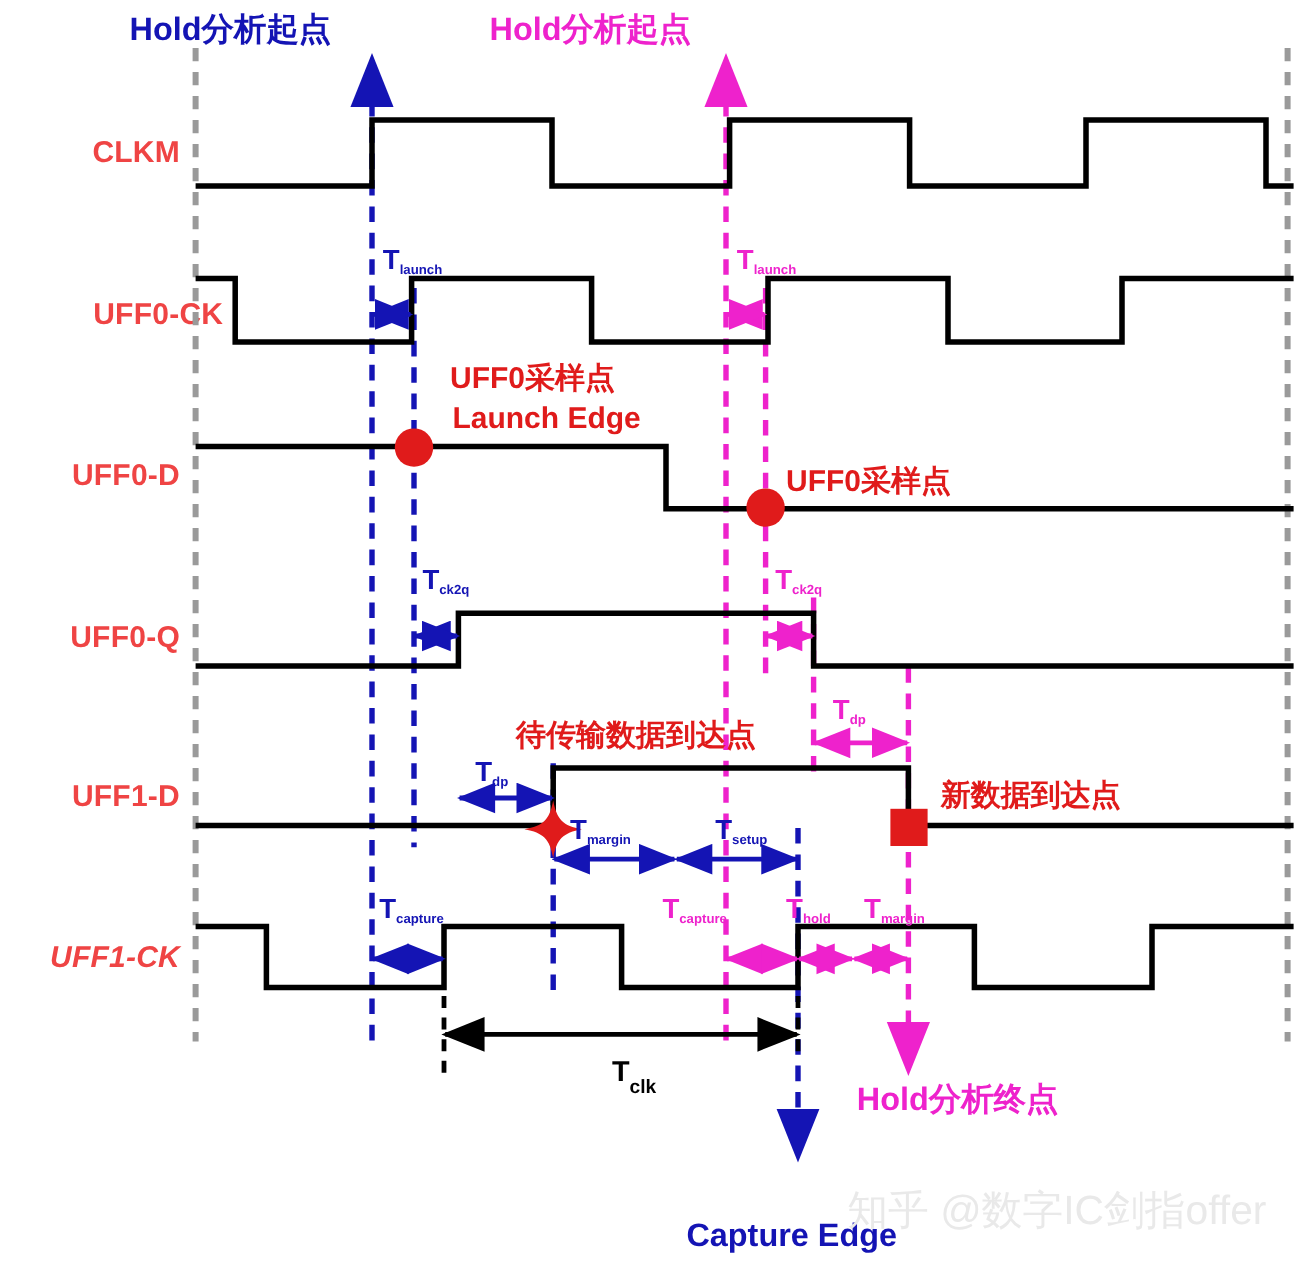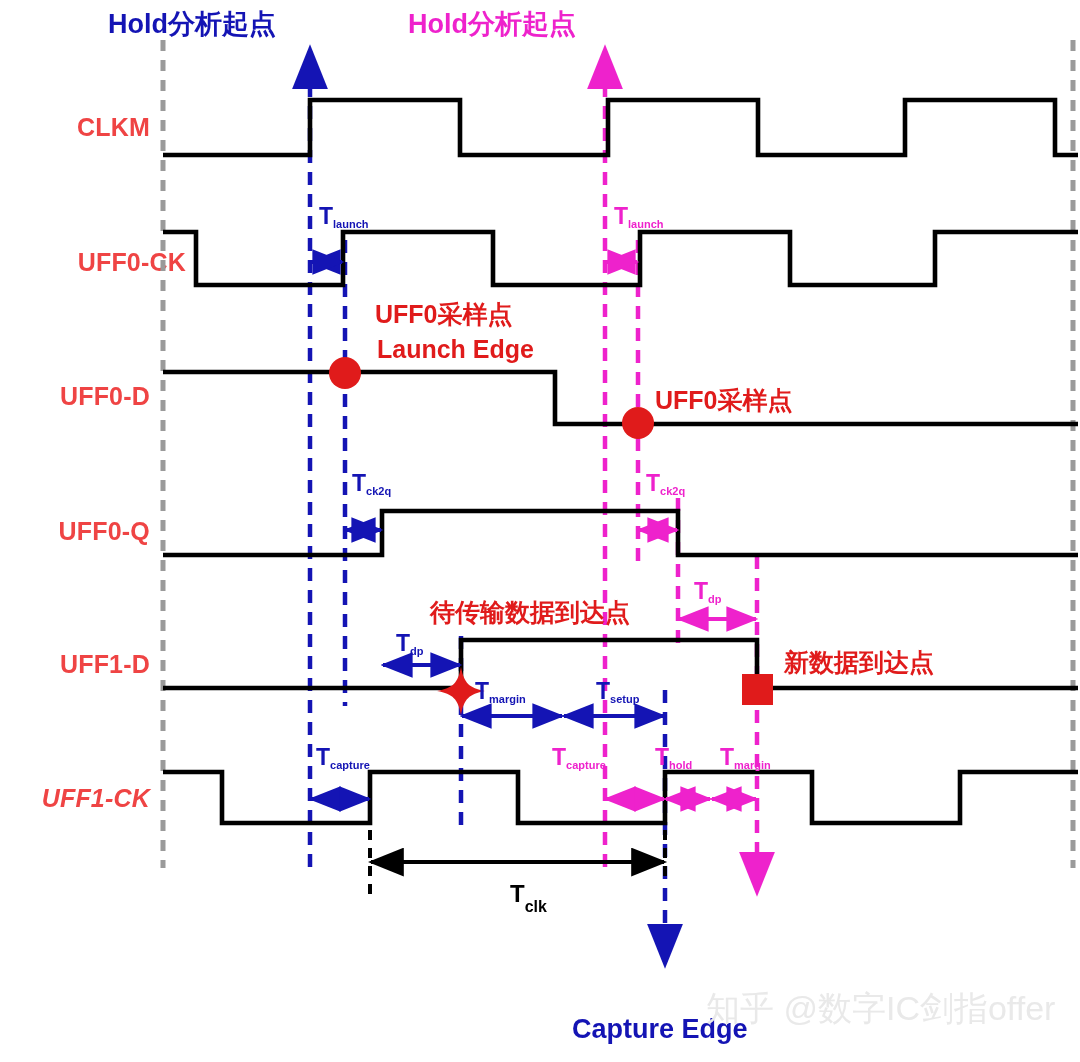--- a/index.html
+++ b/index.html
@@ -204,17 +204,18 @@
     <span>T</span><sub>hold</sub>
   </div>
   <div class="anno magenta tlabel" style="left:720px;top:744px;">
     <span>T</span><sub>margin</sub>
   </div>
 
   <div class="tclk" style="left:478px;top:880px;">
     <span>T</span><sub>clk</sub>
   </div>
 
+  <div class="anno magenta hdr" style="left:714px;top:898px;">Hold分析终点</div>
   <div class="anno blue hdr" style="left:572px;top:1014px;">Capture Edge</div>
 
   <div class="watermark" style="left:706px;top:986px;">知乎 @数字IC剑指offer</div>
 
 </div>
 
 </body></html>

